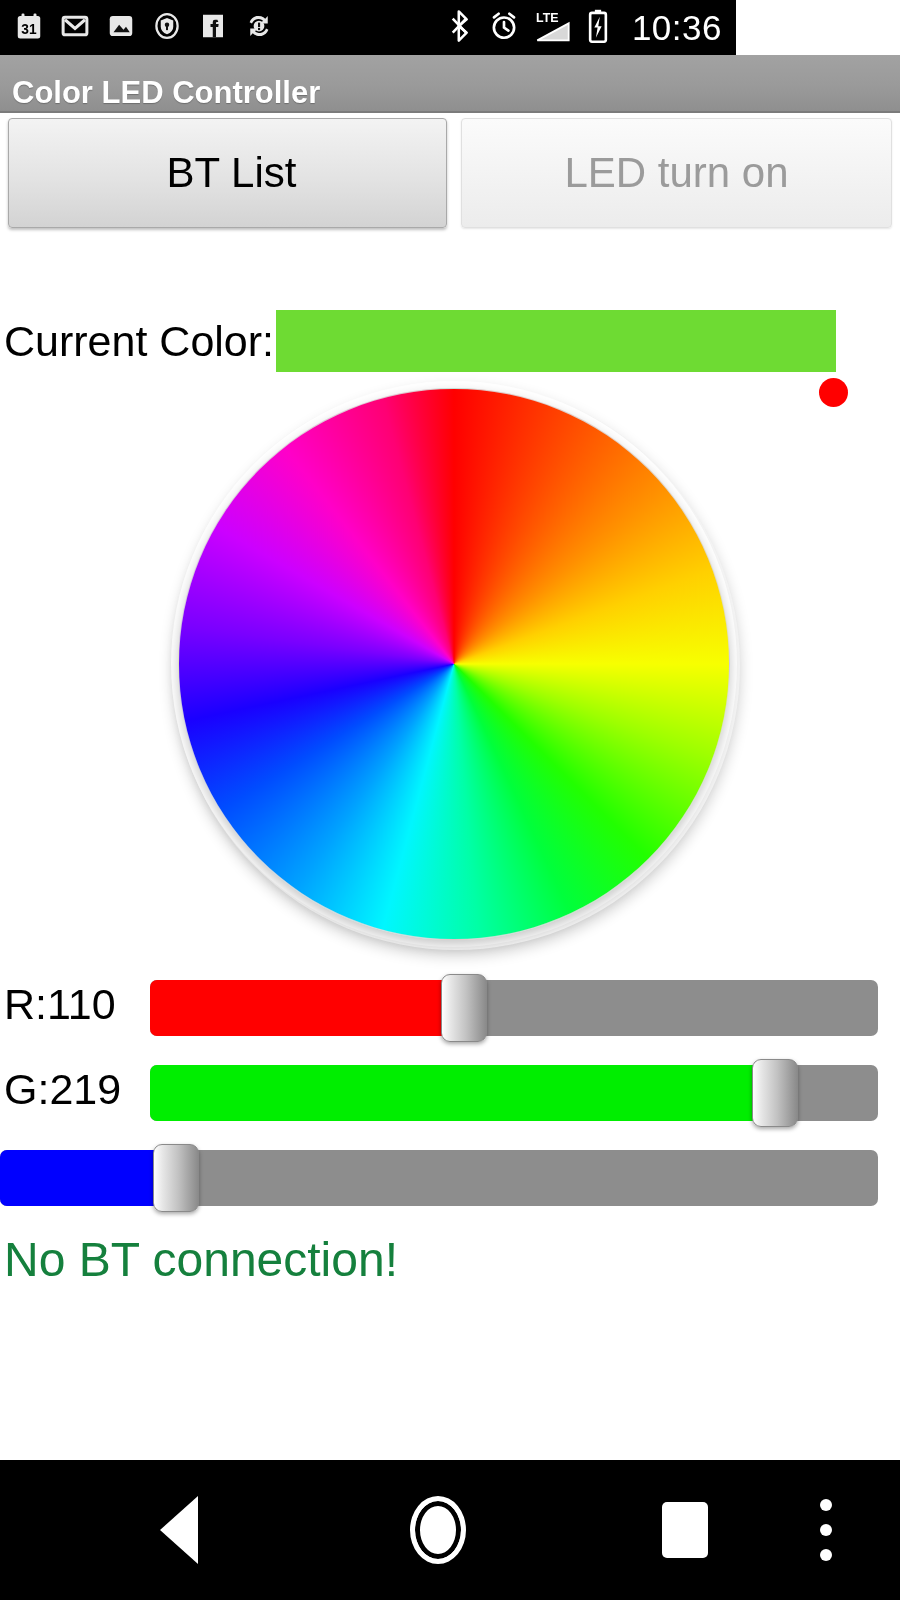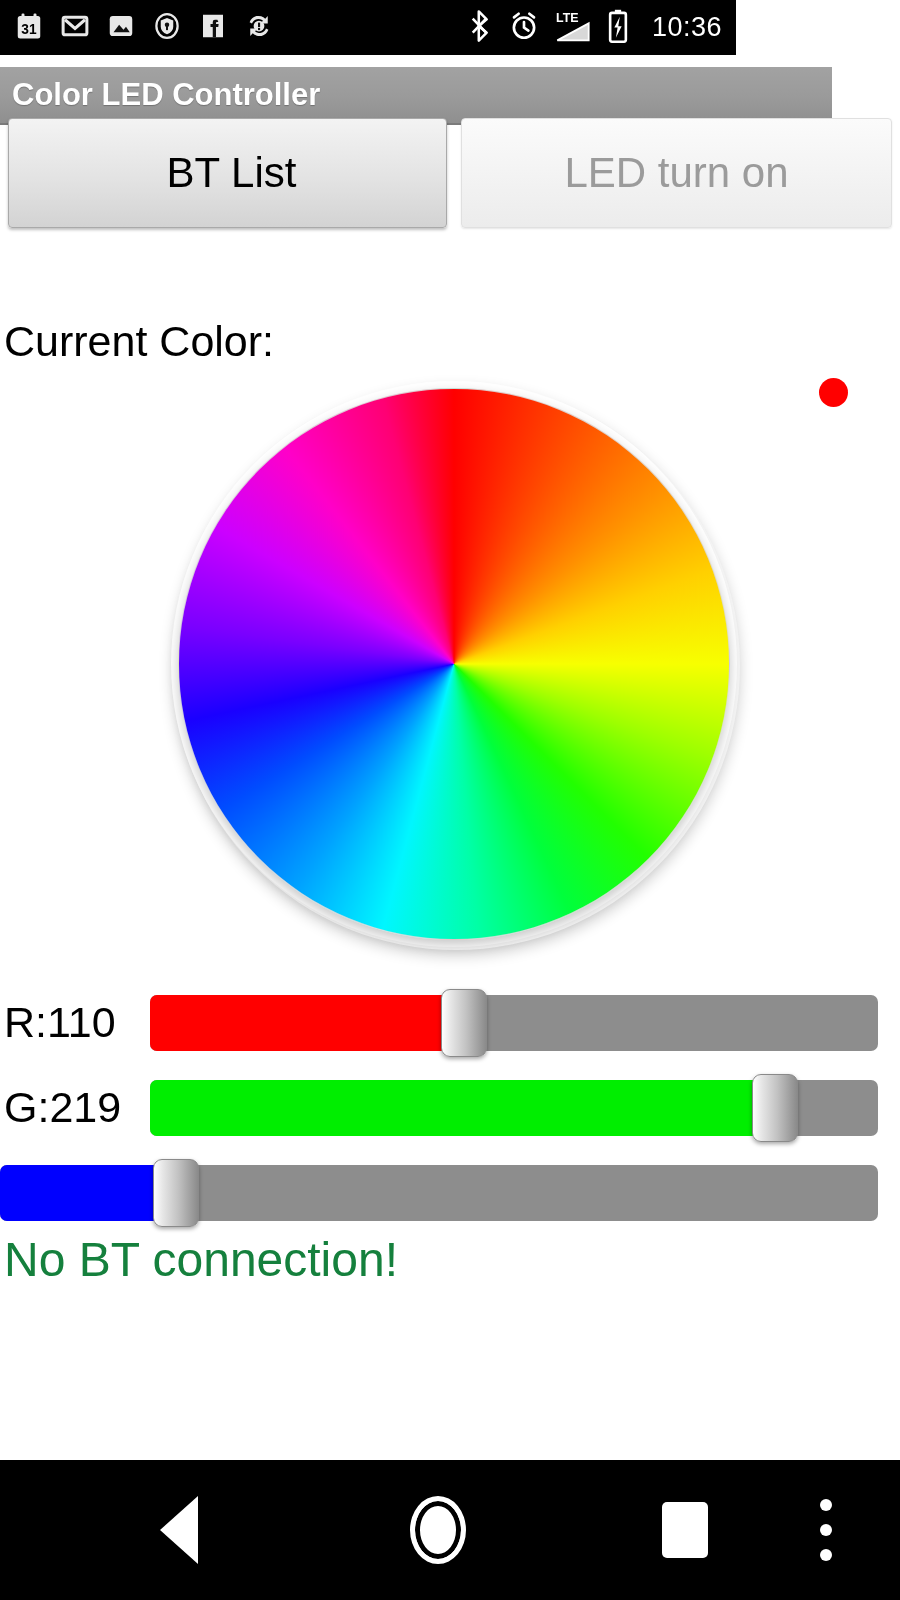--- a/index.html
+++ b/index.html
@@ -14,30 +14,30 @@
   
   .statusbar {
     position:absolute; top:0; left:0; width:736px; height:55px;
     background:#000; display:flex; align-items:center;
     padding:0 14px;
   }
   .sb-left { display:flex; align-items:center; gap:16px; }
   .sb-right { margin-left:auto; display:flex; align-items:center; gap:13px; }
   .sb-ico { display:block; }
   .sb-time {
-    color:#fff; font-size:27px; font-weight:400; letter-spacing:0.5px;
+    color:#fff; font-size:35px; font-weight:400; letter-spacing:0.5px;
     margin-left:9px; line-height:1;
   }
 
   
   .actionbar {
-    position:absolute; top:67px; left:0; width:832px; height:58px;
+    position:absolute; top:55px; left:0; width:900px; height:58px;
     background:linear-gradient(180deg,#a2a2a2 0%,#9a9a9a 55%,#8f8f8f 100%);
     border-bottom:2px solid #7b7b7b;
-    display:flex; align-items:center;
+    display:flex; align-items:flex-end;
   }
   .actionbar-title {
     color:#ffffff; font-size:31px; font-weight:bold;
     padding-left:12px; letter-spacing:0px;
     text-shadow:0 1px 1px rgba(0,0,0,.25);
   }
 
   
   .btnrow {
     position:absolute; top:118px; left:0; width:900px; height:118px;
@@ -63,21 +63,21 @@
 
   
   .readout {
     position:absolute; top:248px; left:4px;
     font-size:43px; color:#000; white-space:nowrap;
   }
 
   
   .ccrow {
     position:absolute; top:310px; left:0; width:836px; height:62px;
-    display:flex; align-items:flex-start;flex-direction:column;
+    display:flex; align-items:flex-start;
   }
   .cclabel { font-size:43px; color:#000; line-height:62px; padding-left:4px; }
   .ccswatch { flex:1 1 auto; height:62px; margin-left:2px; }
 
   
   .wheel-area {
     position:absolute; top:378px; left:0; width:900px; height:590px;
   }
   .wheel {
     position:absolute; left:178px; top:10px;
@@ -98,21 +98,21 @@
     box-shadow:0 6px 14px rgba(0,0,0,.18);
     background:#f4f4f4;
   }
   .marker-dot {
     position:absolute; width:29px; height:29px; border-radius:50%;
     background:#ff0000;
   }
 
   
   .sliders { position:absolute; top:980px; left:0; width:900px; }
-  .slider-row { position:relative; height:85px; display:flex; align-items:center; }
+  .slider-row { position:relative; height:85px; display:flex; }
   .slider-label {
     width:150px; font-size:43px; color:#000; padding-left:4px;
     white-space:nowrap;
   }
   .track {
     position:relative; flex:1 1 auto; height:56px; margin-right:22px;
     background:#8d8d8d; border-radius:7px;
   }
   .fill { position:absolute; left:0; top:0; height:56px; border-radius:7px 0 0 7px; }
   .thumb {

